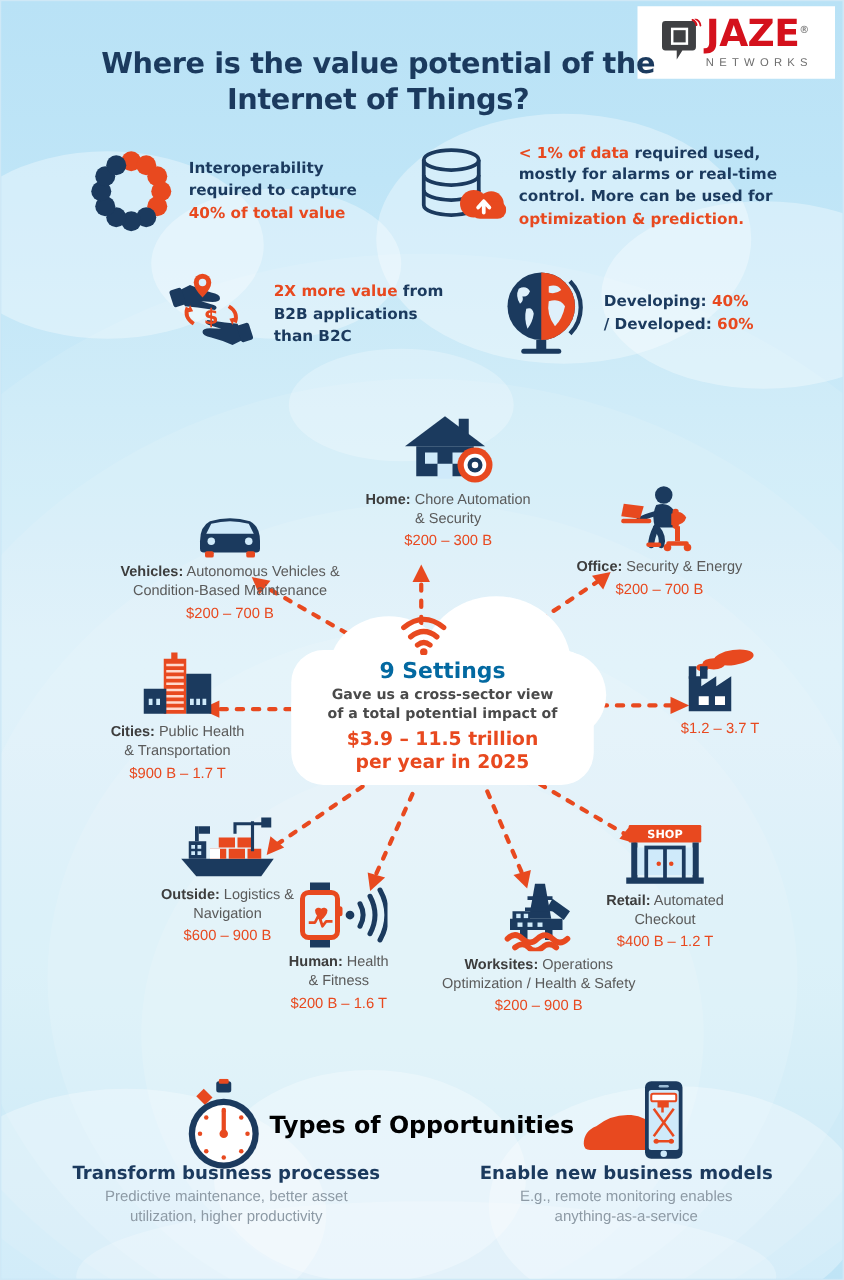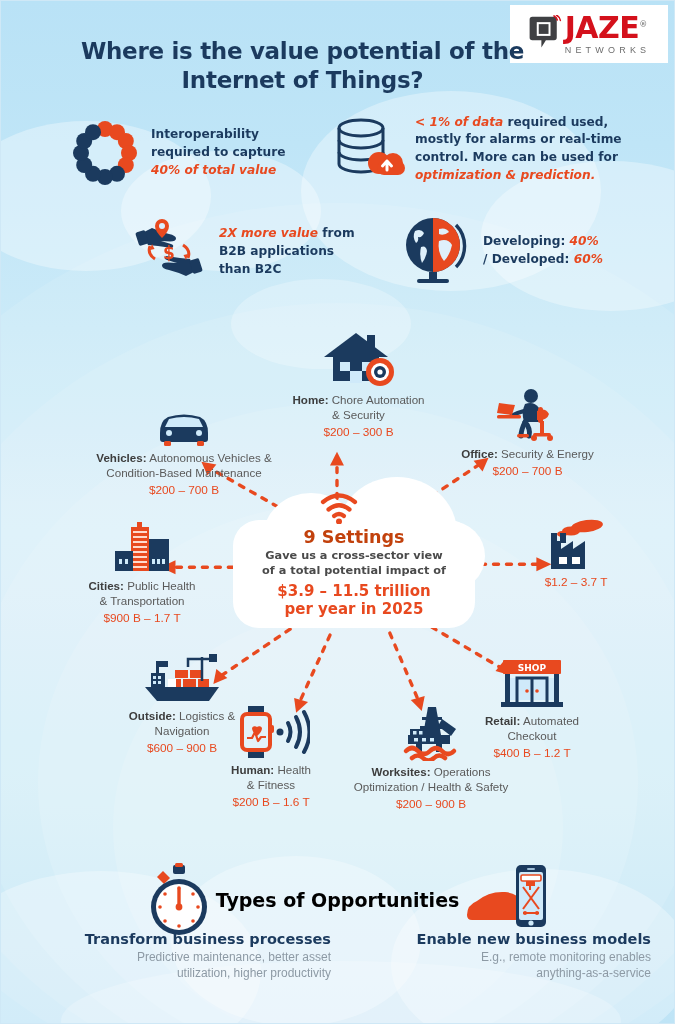--- a/index.html
+++ b/index.html
@@ -65,21 +65,21 @@
     padding:0 110px 0 40px;
   }
 
   
   .fact{ position:absolute; display:flex; align-items:center; gap:10px; }
   .fact .txt{
     font-family:"DejaVu Sans", sans-serif;
     font-weight:bold; font-size:12.2px; line-height:1.45;
     color:#1b3a5e;
   }
-  .or{ color:#e8491f;font-style:italic; }
+  .or{ color:#e8491f; }
   .f1{ left:68px; top:116px; width:235px; }
   .f2{ left:330px; top:112px; width:330px; }
   .f3{ left:128px; top:212px; width:245px; }
   .f4{ left:398px; top:212px; width:270px; }
 
   
   .center-cloud{
     position:absolute; left:232px; top:519px; width:242px; height:108px;
     background:#ffffff; border-radius:26px; z-index:5;
   }
@@ -87,21 +87,21 @@
   .cc1{ left:262px; top:492px; width:96px;  height:88px; }
   .cc2{ left:336px; top:476px; width:120px; height:112px; }
   .cc3{ left:232px; top:528px; width:78px;  height:76px; }
   .cc4{ left:414px; top:520px; width:70px;  height:70px; }
   .cloud-inner{
     position:absolute; left:232px; top:524px; width:242px; height:104px;
     z-index:6; text-align:center;
   }
   .cc-title{
     font-family:"DejaVu Sans", sans-serif; font-weight:bold;
-    font-size:17.5px; color:#c2410c; margin-top:2px;
+    font-size:17.5px; color:#0369a1; margin-top:2px;
   }
   .cc-sub{
     font-family:"DejaVu Sans", sans-serif; font-weight:bold;
     font-size:11.3px; color:#4a4a4a; line-height:1.32; margin-top:2px;
   }
   .cc-amt{
     font-family:"DejaVu Sans", sans-serif; font-weight:bold;
     font-size:15px; color:#e8491f; line-height:1.22; margin-top:3px;
   }
   .wifi{ position:absolute; left:318px; top:491px; width:40px; height:32px; z-index:7; }
@@ -131,21 +131,21 @@
   
   .arrows{ position:absolute; inset:0; z-index:3; }
 
   
   .opp-title{
     position:absolute; left:0; right:0; top:888px; text-align:center;
     font-family:"DejaVu Sans", sans-serif; font-weight:bold;
     font-size:19px; color:#000000;
   }
   .opp{
-    position:absolute; text-align:right;
+    position:absolute; text-align:center;
     font-family:"DejaVu Sans", sans-serif;
   }
   .opp .oh{ font-weight:bold; font-size:14.5px; color:#1b3a5e; }
   .opp .od{
     font-family:"Liberation Sans", sans-serif;
     font-weight:normal; font-size:12px; color:#8d9aa5; line-height:1.35; margin-top:2px;
   }
   .opp-left{  left:30px;  top:930px; width:300px; }
   .opp-right{ left:350px; top:930px; width:300px; }
   .opp-icon{ position:absolute; }

